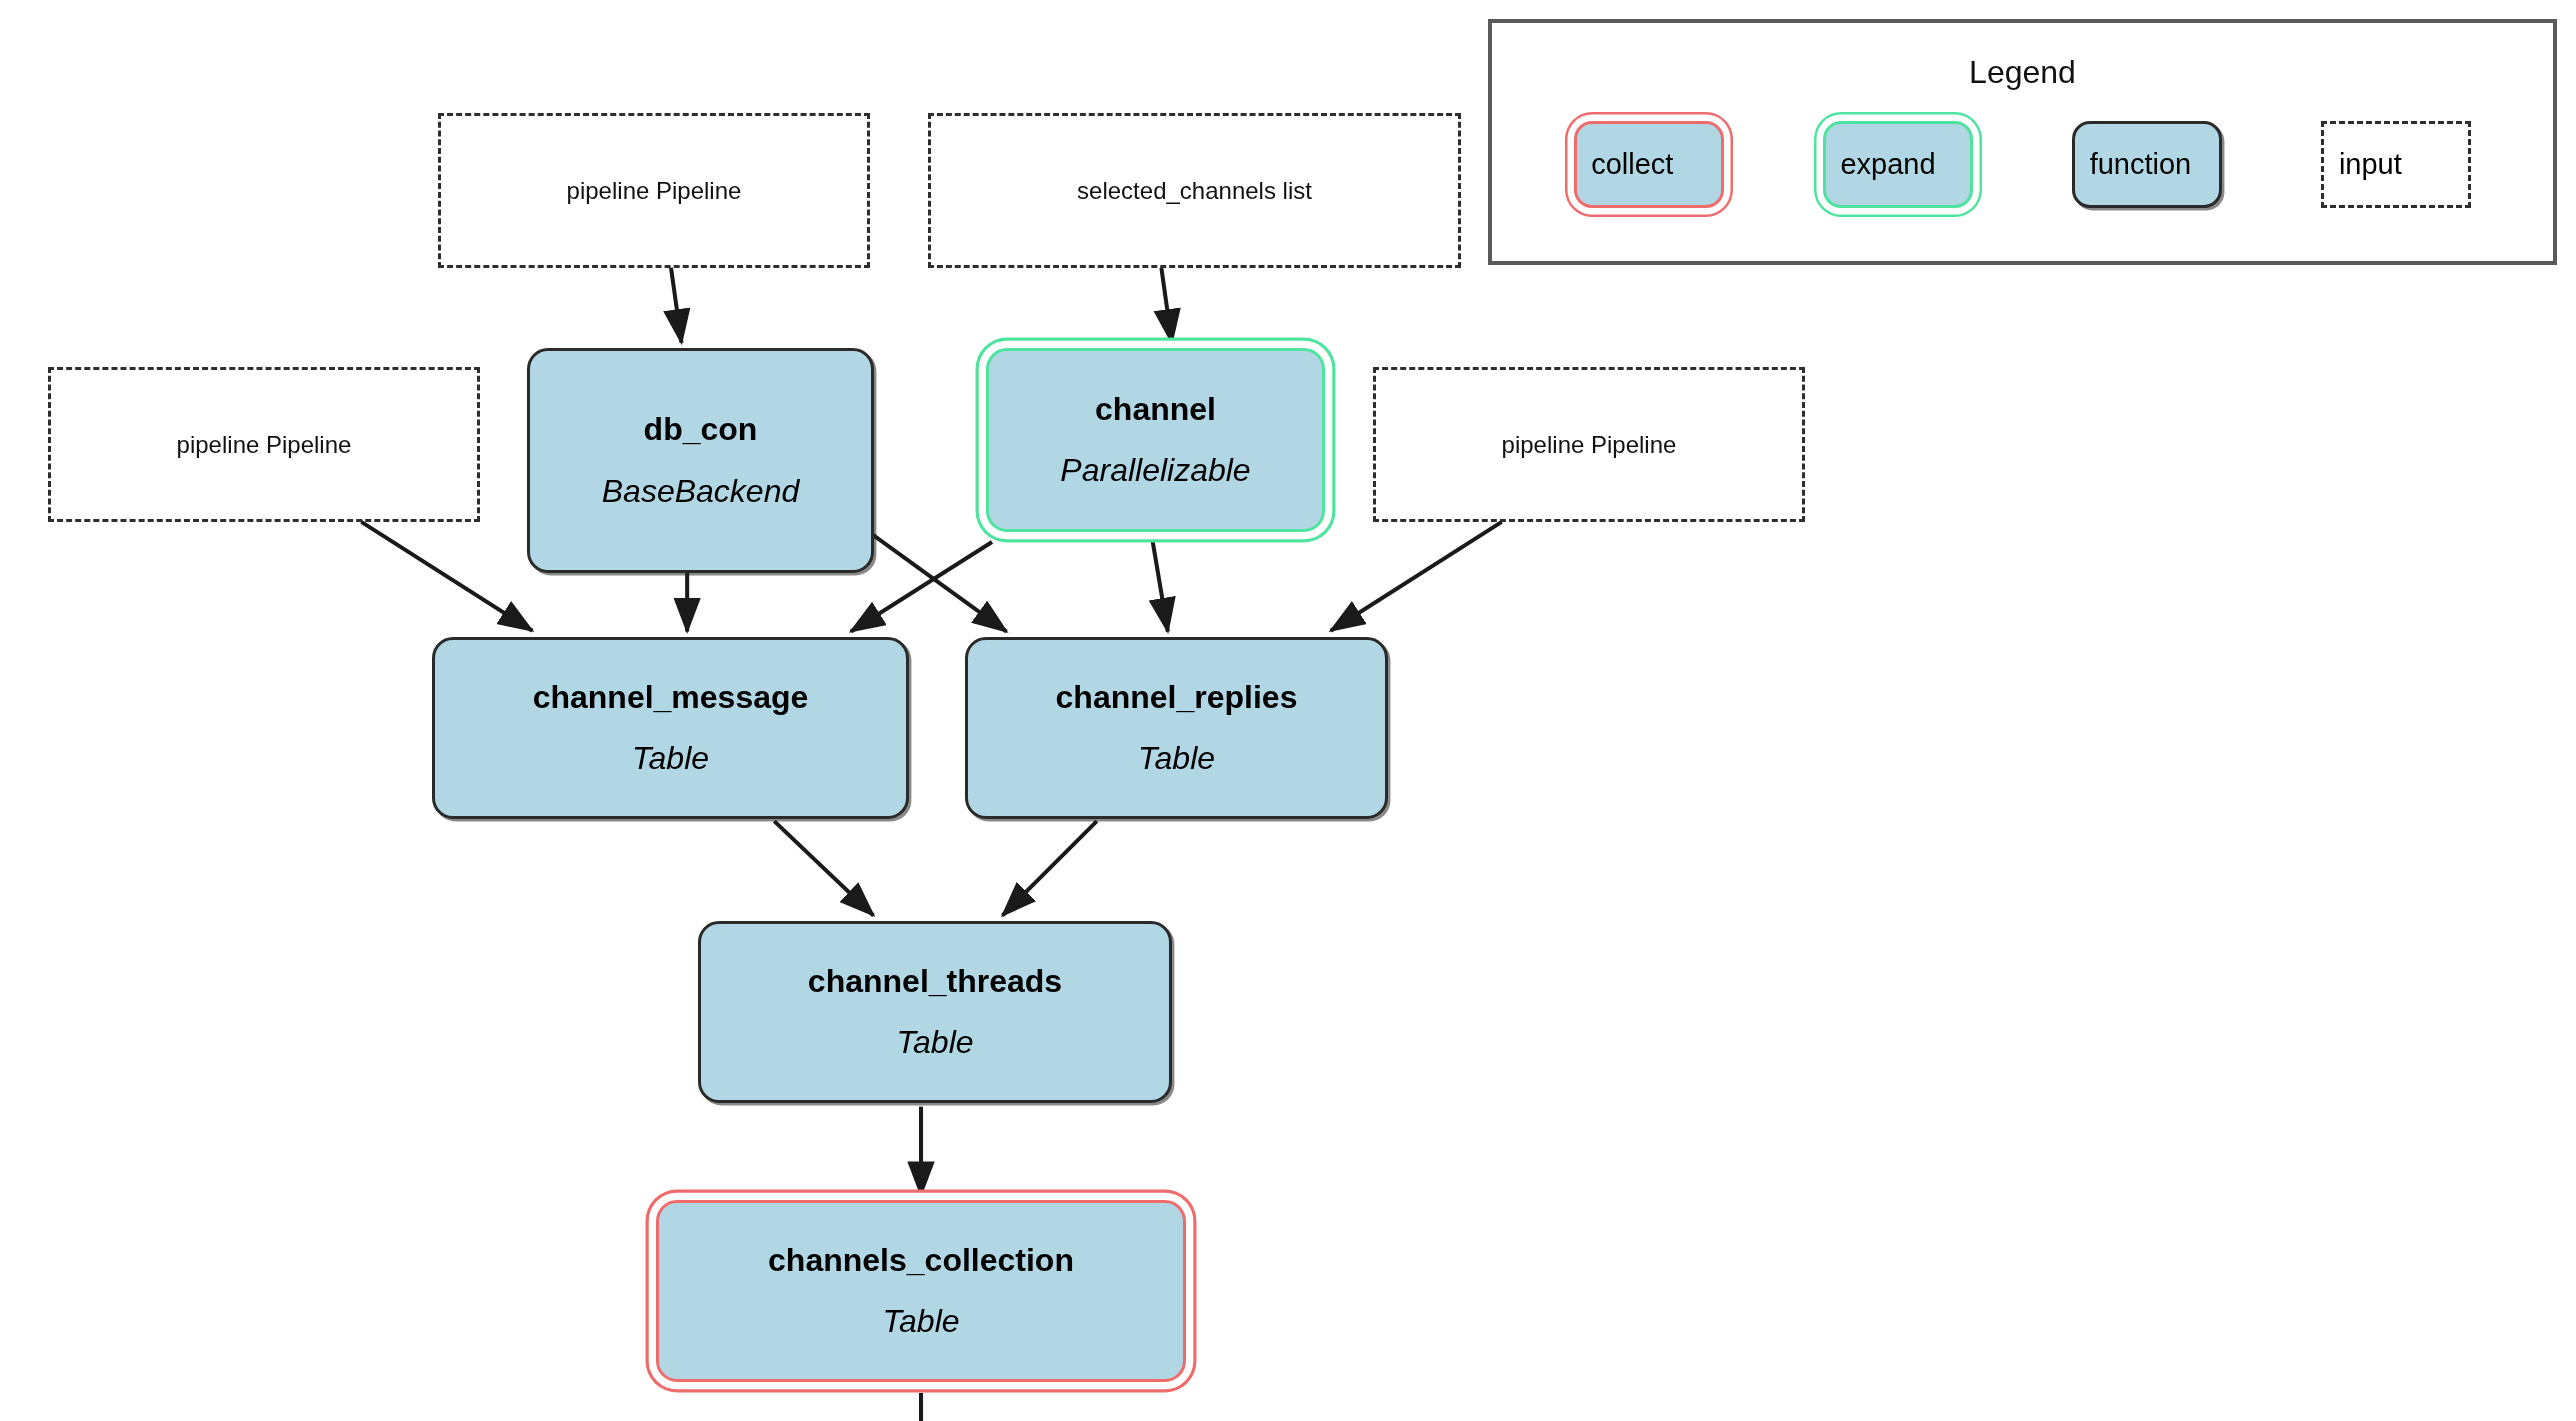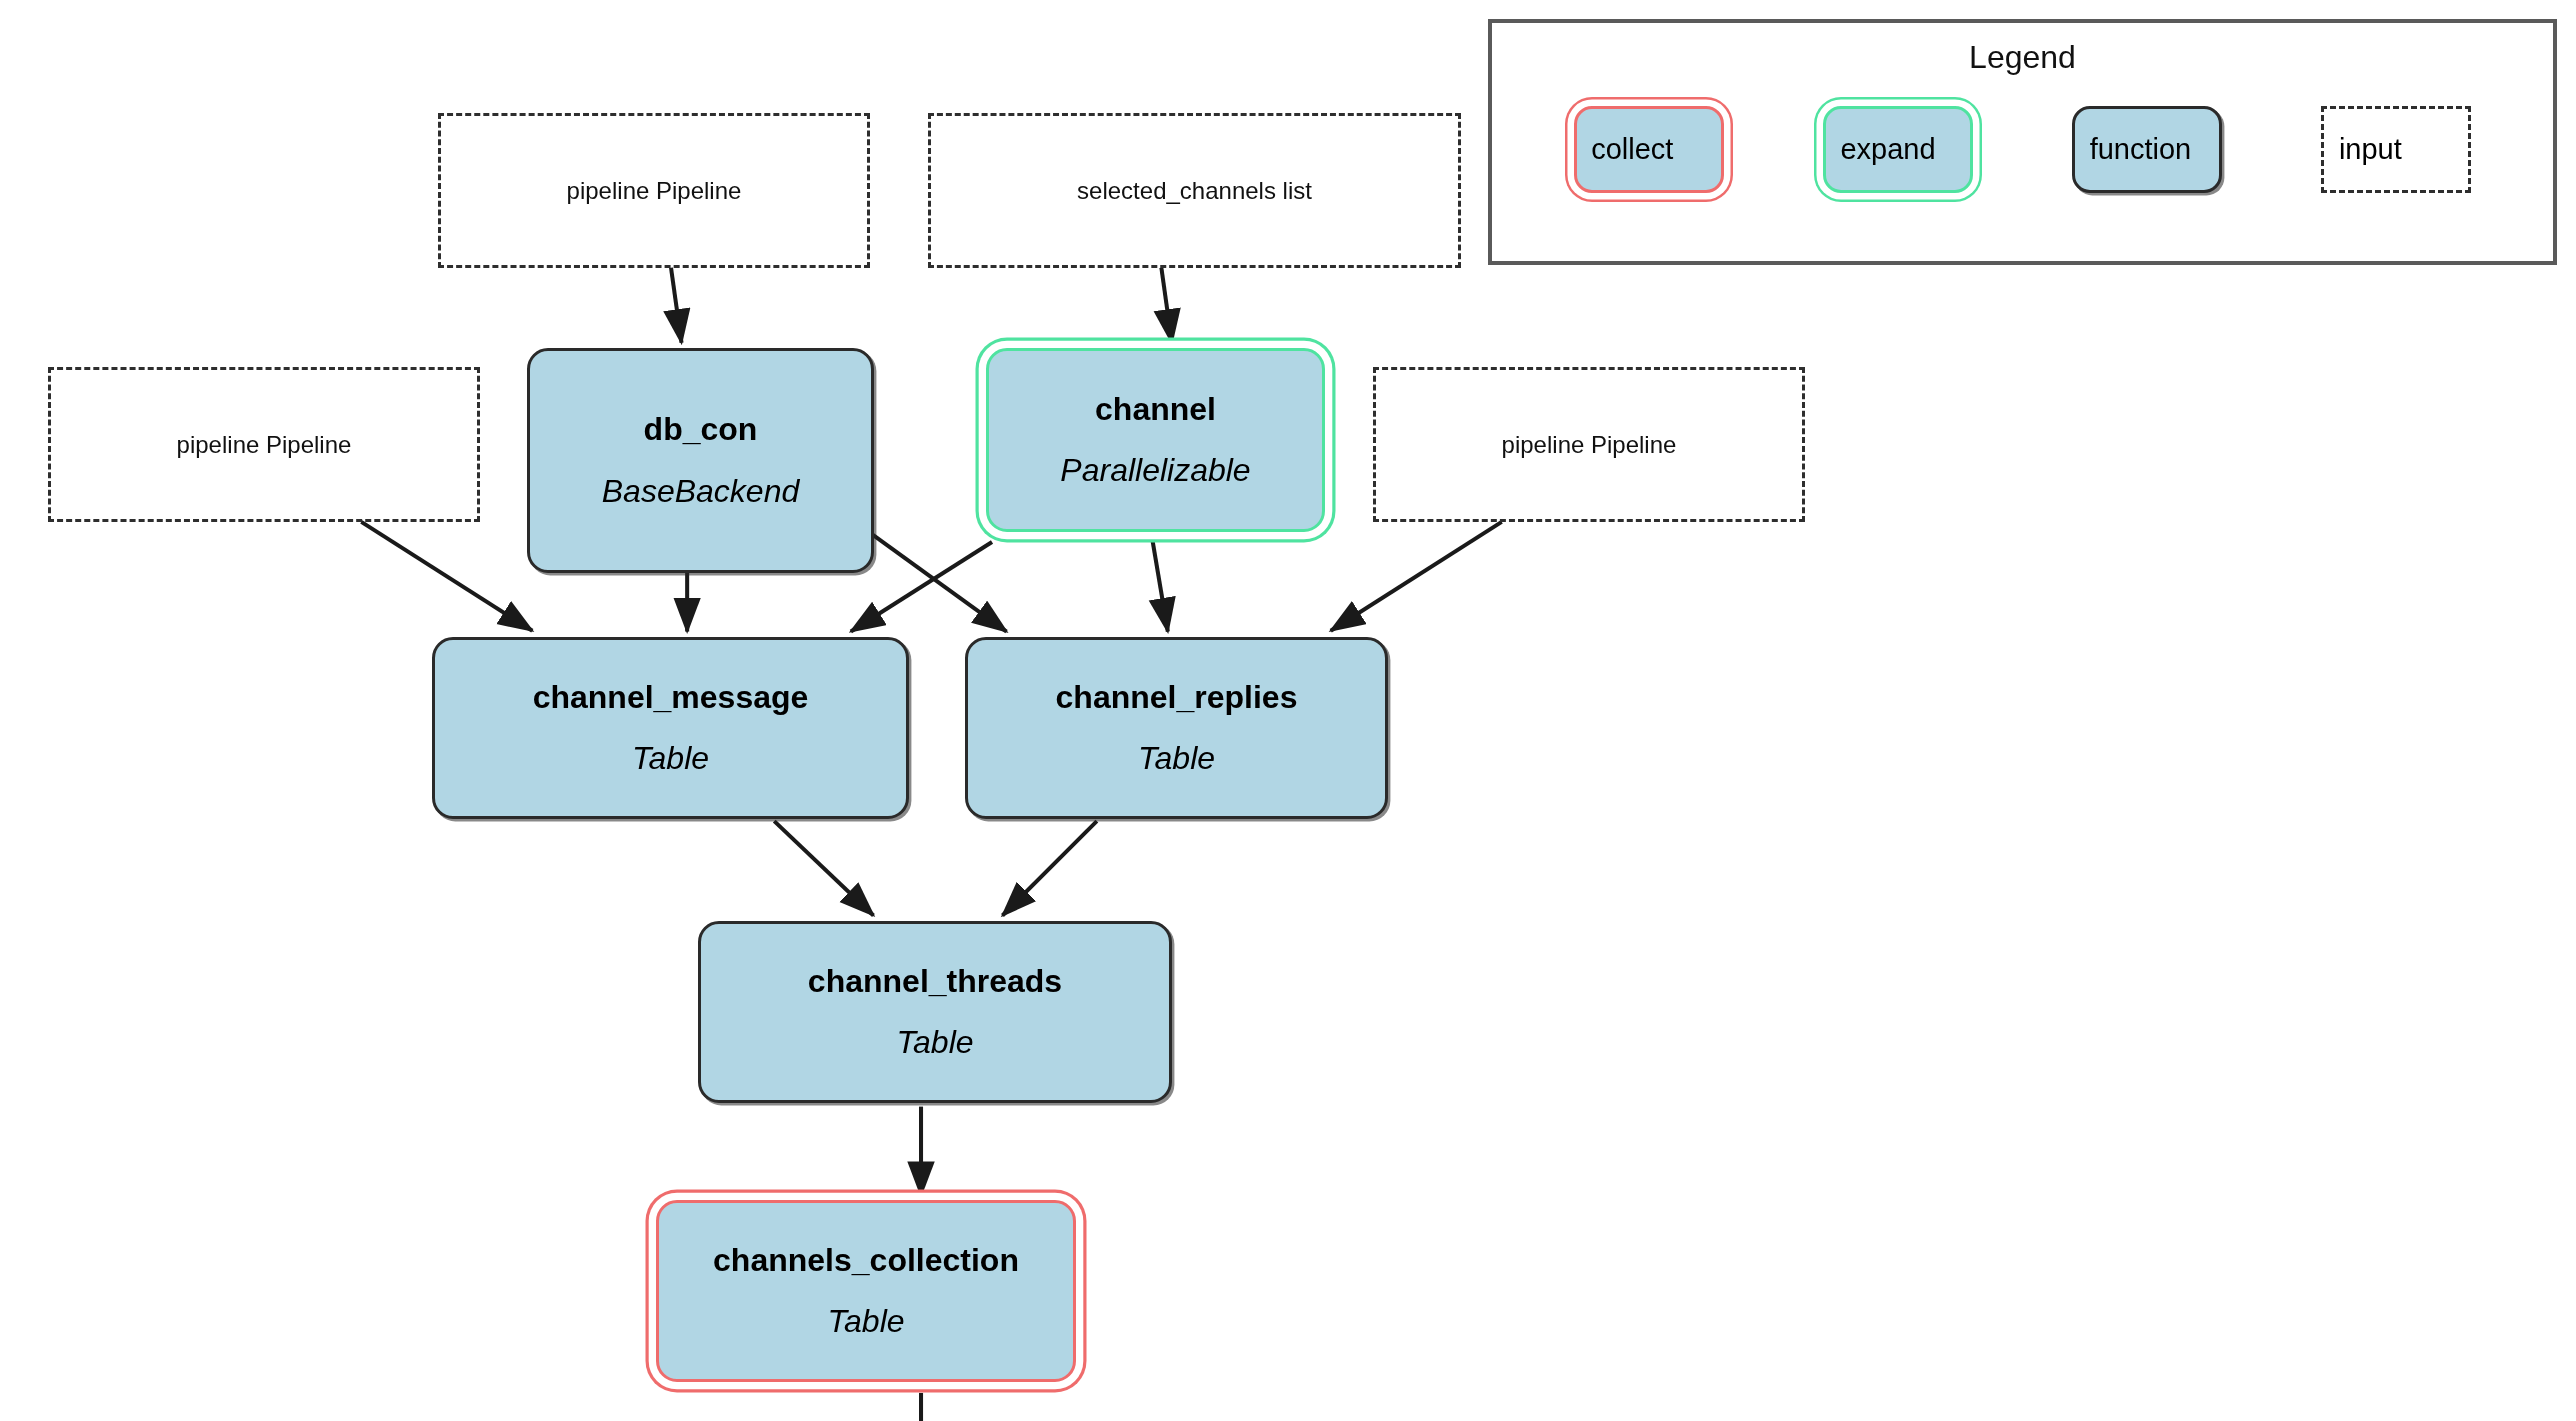--- a/index.html
+++ b/index.html
@@ -89,21 +89,21 @@
     position: absolute;
     box-sizing: border-box;
     border: 4px solid #5a5a5a;
     background: #ffffff;
     z-index: 8;
   }
   #legend-title {
     text-align: center;
     font-size: 32px;
     color: #111;
-    margin-top: 16px;
+    margin-top: 31px;
   }
   #legend-items {
     display: flex;
     align-items: center;
     justify-content: space-around;
     height: 121px;
     margin-top: 13px;
     padding: 0 32px;
   }
   .legend-chip {
@@ -177,21 +177,21 @@
         <div class="n-sub">Table</div>
       </div>
       <div class="node function" style="left: 965px; top: 637px; width: 423px; height: 182px;">
         <div class="n-title">channel_replies</div>
         <div class="n-sub">Table</div>
       </div>
       <div class="node function" style="left: 698px; top: 921px; width: 474px; height: 182px;">
         <div class="n-title">channel_threads</div>
         <div class="n-sub">Table</div>
       </div>
-      <div class="node collect" style="left: 656px; top: 1200px; width: 420px; height: 182px;">
+      <div class="node collect" style="left: 656px; top: 1200px; width: 530px; height: 182px;">
         <div class="n-title">channels_collection</div>
         <div class="n-sub">Table</div>
       </div>
     </div>
   <div id="inputs-group">
       <div class="inputbox" style="left: 438px; top: 113px; width: 432px; height: 155px;">
         <div class="i-label">pipeline Pipeline</div>
       </div>
       <div class="inputbox" style="left: 928px; top: 113px; width: 533px; height: 155px;">
         <div class="i-label">selected_channels list</div>

